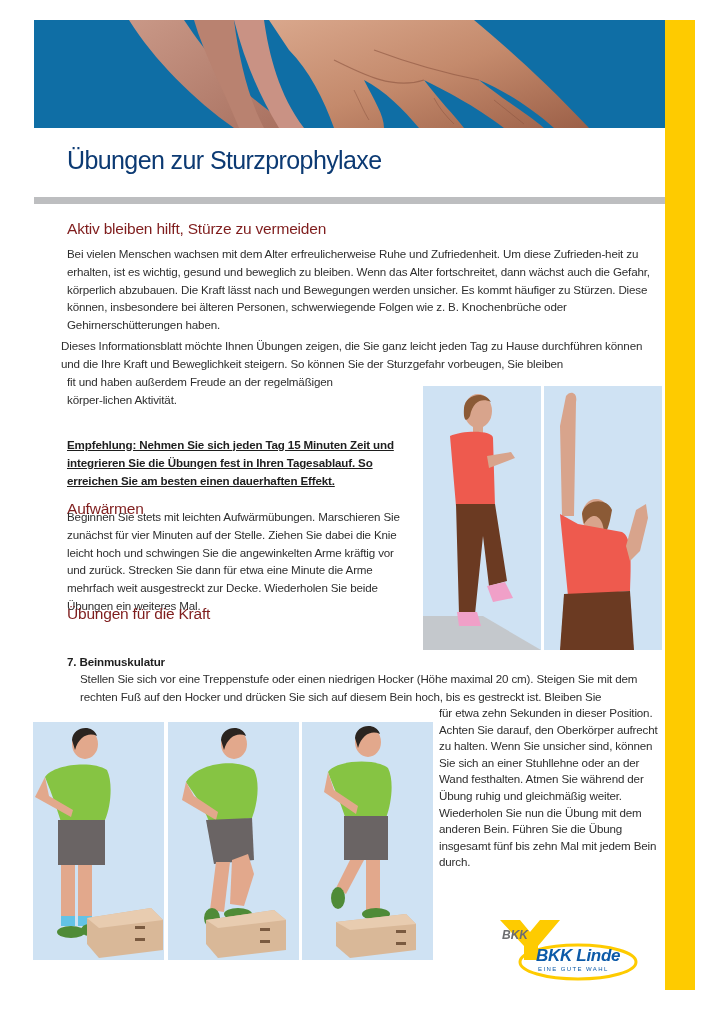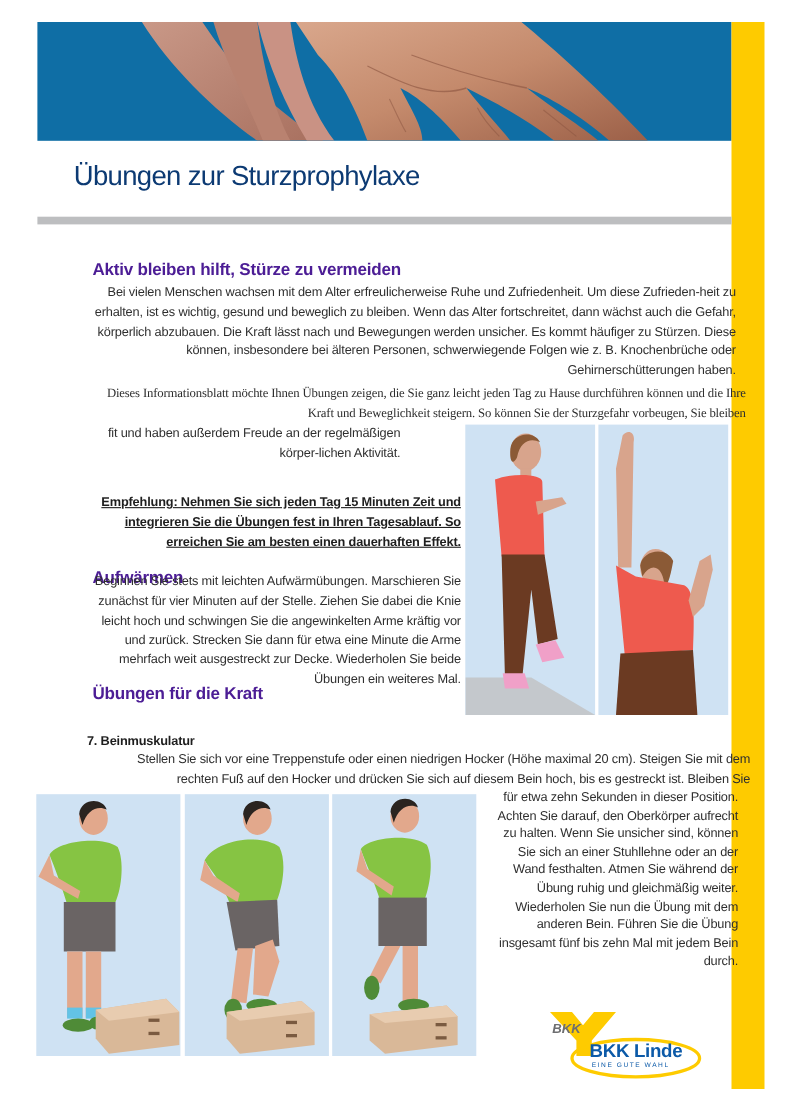--- a/index.html
+++ b/index.html
@@ -3,22 +3,22 @@
 <meta charset="utf-8">
 <style>
   html, body { margin: 0; padding: 0; background: #ffffff; }
   body { width: 716px; height: 1012px; position: relative; overflow: hidden;
          font-family: "Liberation Sans", "DejaVu Sans", sans-serif; color: #2a2a2a; }
   .abs { position: absolute; }
   .banner { left: 34px; top: 20px; width: 631px; height: 108px; background: #0f6ea5; overflow: hidden; }
   .yellow-bar { left: 665px; top: 20px; width: 30px; height: 970px; background: #fecb00; }
   .title { left: 67px; top: 146px; font-size: 25px; font-weight: normal; color: #0c3a73; letter-spacing: -0.6px; margin: 0; }
   .rule { left: 34px; top: 197px; width: 631px; height: 7px; background: #bdbec0; }
-  h2 { margin: 17px; font-size: 15.5px; font-weight: bold; color: #4c1d95; letter-spacing: -0.2px; }
-  p { margin: 12px; font-size: 11.6px; line-height: 17.8px; color: #2e2e2e; letter-spacing: -0.15px; text-align: right; }
+  h2 { margin: 0; font-size: 15.5px; font-weight: normal; color: #7f1d1d; letter-spacing: -0.2px; }
+  p { margin: 0; font-size: 11.6px; line-height: 17.8px; color: #2e2e2e; letter-spacing: -0.15px; }
   .bold { font-weight: bold; color: #1e1e1e; }
   .panel { background: #cfe2f3; overflow: hidden; }
   .logo { left: 498px; top: 918px; width: 140px; height: 66px; }
 </style>
 </head>
 <body>
 
 <div class="abs banner">
   <svg width="631" height="108" viewBox="0 0 631 108">
     <defs>
@@ -43,21 +43,21 @@
   </svg>
 </div>
 
 <div class="abs yellow-bar"></div>
 
 <h1 class="abs title">Übungen zur Sturzprophylaxe</h1>
 <div class="abs rule"></div>
 
 <h2 class="abs" style="left:67px; top:220px;">Aktiv bleiben hilft, Stürze zu vermeiden</h2>
 <p class="abs" style="left:67px; top:245px; width:590px;">Bei vielen Menschen wachsen mit dem Alter erfreulicherweise Ruhe und Zufriedenheit. Um diese Zufrieden-heit zu erhalten, ist es wichtig, gesund und beweglich zu bleiben. Wenn das Alter fortschreitet, dann wächst auch die Gefahr, körperlich abzubauen. Die Kraft lässt nach und Bewegungen werden unsicher. Es kommt häufiger zu Stürzen. Diese können, insbesondere bei älteren Personen, schwerwiegende Folgen wie z. B. Knochenbrüche oder Gehirnerschütterungen haben.</p>
-<p class="abs" style="left:76px; top:337px; width:590px;font-family:Liberation Serif, serif;">Dieses Informationsblatt möchte Ihnen Übungen zeigen, die Sie ganz leicht jeden Tag zu Hause durchführen können und die Ihre Kraft und Beweglichkeit steigern. So können Sie der Sturzgefahr vorbeugen, Sie bleiben</p>
+<p class="abs" style="left:61px; top:337px; width:590px;">Dieses Informationsblatt möchte Ihnen Übungen zeigen, die Sie ganz leicht jeden Tag zu Hause durchführen können und die Ihre Kraft und Beweglichkeit steigern. So können Sie der Sturzgefahr vorbeugen, Sie bleiben</p>
 <p class="abs" style="left:67px; top:373px; width:285px;">fit und haben außerdem Freude an der regelmäßigen körper-lichen Aktivität.</p>
 <p class="abs bold" style="left:67px; top:436px; width:340px;text-decoration:underline;">Empfehlung: Nehmen Sie sich jeden Tag 15 Minuten Zeit und integrieren Sie die Übungen fest in Ihren Tagesablauf. So erreichen Sie am besten einen dauerhaften Effekt.</p>
 
 <div class="abs panel" style="left:423px; top:386px; width:118px; height:264px;">
   <svg width="118" height="264" viewBox="0 0 118 264">
     <polygon points="0,230 60,230 118,264 0,264" fill="#c4c8cc"></polygon>
     <ellipse cx="55" cy="25" rx="14" ry="17" fill="#d8a48c"></ellipse>
     <path d="M41 22 C42 8 62 4 68 16 C60 12 50 14 47 30 C44 36 40 36 41 22 Z" fill="#8b5a36"></path>
     <rect x="50" y="40" width="10" height="10" fill="#d8a48c"></rect>
     <path d="M27 50 C40 44 70 44 70 52 L72 120 L33 120 Z" fill="#ee5a4e"></path>
@@ -139,15 +139,15 @@
     <rect x="94" y="220" width="10" height="3" fill="#7a5a40"></rect>
   </svg>
 </div>
 
 <div class="abs logo">
   <svg width="140" height="66" viewBox="0 0 140 66">
     <polygon points="2,2 22,2 32,14 42,2 62,2 40,28 40,42 26,42 26,28" fill="#fecb00"></polygon>
     <ellipse cx="80" cy="44" rx="58" ry="17" fill="none" stroke="#fecb00" stroke-width="3"></ellipse>
   </svg>
   <span class="abs" style="left:4px; top:10px; font-size:12px; font-weight:bold; color:#6d6e70;font-style:italic;">BKK</span>
-  <span class="abs" style="left:38px; top:28px; font-size:17px; font-weight:bold; color:#0c5aa8; letter-spacing:-0.3px;">BKK Linde</span>
+  <span class="abs" style="left:38px; top:28px; font-size:17px; font-weight:bold; color:#0c5aa8; letter-spacing:-0.3px;font-style:italic;">BKK Linde</span>
   <span class="abs" style="left:40px; top:48px; font-size:6px; color:#0c5aa8; letter-spacing:1.4px;">EINE GUTE WAHL</span>
 </div>
 
 </body></html>

